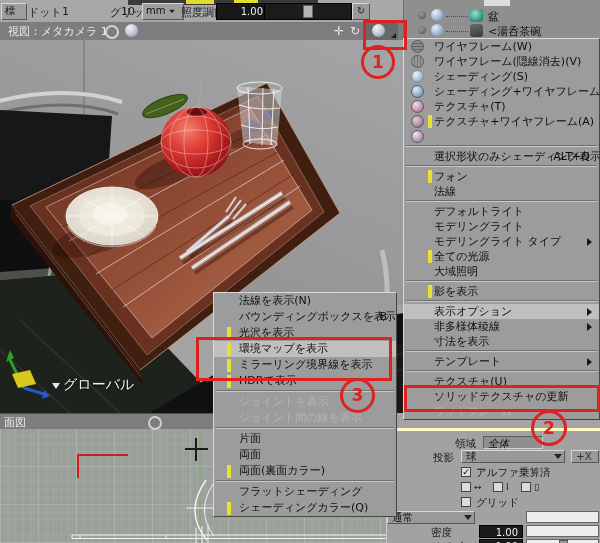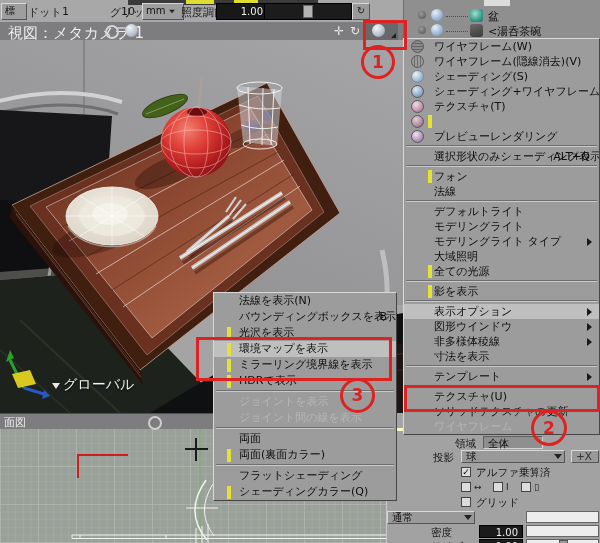--- a/index.html
+++ b/index.html
@@ -16,21 +16,21 @@
     line-height:15px;text-align:right;padding-right:4px;border:1px solid #000;}
   .tri-dn{display:inline-block;width:0;height:0;border-top:5px solid #222;border-left:4px solid transparent;border-right:4px solid transparent;margin-left:3px;vertical-align:middle;}
   .darkstrip{position:absolute;left:128px;top:0;width:190px;height:5px;background:#3a3a3a;}
   .ybar{position:absolute;top:0;height:4px;background:#dede30;}
   #tb-slider{position:absolute;left:264px;top:3px;width:86px;height:15px;background:#1c1c1c;border:1px solid #000;}
   #tb-slider .thumb{position:absolute;left:38px;top:1px;width:8px;height:11px;background:#b4b4b4;border:1px solid #666;}
   #tb-reset{position:absolute;left:352px;top:3px;width:16px;height:15px;background:#9a9a9a;border:1px solid;border-color:#d8d8d8 #555 #555 #d8d8d8;
     text-align:center;line-height:14px;font-size:10px;color:#222;}
   
   #vheader{left:0;top:22px;width:600px;height:18px;background:#7d7d80;border-bottom:1px solid #4e4e50;}
-  #vtitle{position:absolute;left:8px;top:2px;color:#efefef;font-size:15px;white-space:nowrap;}
+  #vtitle{position:absolute;left:8px;top:2px;color:#efefef;font-size:11px;white-space:nowrap;}
   .ring-icon{position:absolute;width:10px;height:10px;border:2px solid #d6d6d6;border-radius:50%;}
   .ball-icon{position:absolute;width:13px;height:13px;border-radius:50%;background:radial-gradient(circle at 35% 30%,#f2f5f8,#b9c4cf 55%,#7d8894);}
   .hdr-glyph{position:absolute;top:2px;color:#e9e9e9;font-size:12px;}
   #shadeModeBtn{position:absolute;left:366px;top:0px;width:32px;height:18px;background:#68686b;}
   #shadeModeBtn .ball-icon{left:6px;top:2px;}
   #shadeModeBtn .corner{position:absolute;right:2px;bottom:2px;width:0;height:0;border-bottom:5px solid #1c1c1c;border-left:5px solid transparent;}
   
   #objpanel{left:403px;top:0;width:197px;height:38px;background:#8f8f8f;border-left:1px solid #6e6e6e;}
   .obj-row{position:absolute;left:0;width:197px;height:14px;}
   .obj-label{position:absolute;left:84px;top:1px;font-size:11px;color:#101010;white-space:nowrap;}
@@ -304,38 +304,37 @@
       <div class="obj-label">&lt;湯呑茶碗</div>
     </div>
   </div>
 
   <div id="menu-shading" class="abs menu">
     <div class="mi"><span class="sph wire"></span><span>ワイヤフレーム(W)</span></div>
     <div class="mi"><span class="sph wire2"></span><span>ワイヤフレーム(隠線消去)(V)</span></div>
     <div class="mi"><span class="sph shade"></span><span>シェーディング(S)</span></div>
     <div class="mi"><span class="sph shadewire"></span><span>シェーディング+ワイヤフレーム(H)</span></div>
     <div class="mi"><span class="sph tex"></span><span>テクスチャ(T)</span></div>
-    <div class="mi"><span class="sph texwire"></span><span class="ym"></span></div>
-    <div class="mi"><span class="sph prev"></span><span>プレビューレンダリング</span></div>
+    <div class="mi"><span class="sph texwire"></span><span class="ym"></span><span>テクスチャ+ワイヤフレーム(A)</span></div>
+    <div class="mi"><span class="sph prev"></span></div>
     <div class="msep"></div>
     <div class="mi"><span>選択形状のみシェーディング表示</span><span class="sc">ALT+Q</span></div>
     <div class="msep"></div>
     <div class="mi"><span class="ym"></span><span>フォン</span></div>
     <div class="mi"><span>法線</span></div>
     <div class="msep"></div>
     <div class="mi"><span>デフォルトライト</span></div>
     <div class="mi"><span>モデリングライト</span></div>
     <div class="mi sub"><span>モデリングライト タイプ</span></div>
+    <div class="mi"><span class="ym"></span><span>全ての光源</span></div>
     <div class="mi"><span>大域照明</span></div>
-    <div class="mi"><span class="ym"></span><span>全ての光源</span></div>
     <div class="msep"></div>
     <div class="mi"><span class="ym"></span><span>影を表示</span></div>
     <div class="msep"></div>
     <div class="mi hl sub"><span>表示オプション</span></div>
-    <div class="mi sub"><span>図形ウインドウ</span></div>
     <div class="mi sub"><span>非多様体稜線</span></div>
     <div class="mi"><span>寸法を表示</span></div>
     <div class="msep"></div>
     <div class="mi sub"><span>テンプレート</span></div>
     <div class="msep"></div>
     <div class="mi"><span>テクスチャ(U)</span></div>
     <div class="mi"><span>ソリッドテクスチャの更新</span></div>
     <div class="mi dis"><span>ワイヤフレーム</span></div>
   </div>
 
@@ -343,30 +342,31 @@
     <div class="mi"><span>法線を表示(N)</span></div>
     <div class="mi"><span>バウンディングボックスを表示(B)</span><span class="sc">B</span></div>
     <div class="mi"><span class="ym"></span><span>光沢を表示</span></div>
     <div class="mi hl"><span class="ym"></span><span>環境マップを表示</span></div>
     <div class="mi"><span class="ym"></span><span>ミラーリング境界線を表示</span></div>
     <div class="mi"><span class="ym"></span><span>HDRで表示</span></div>
     <div class="msep"></div>
     <div class="mi dis"><span>ジョイントを表示</span></div>
     <div class="mi dis"><span>ジョイント間の線を表示</span></div>
     <div class="msep"></div>
+    <div class="mi"><span>片面</span></div>
     <div class="mi"><span>両面</span></div>
     <div class="mi"><span class="ym"></span><span>両面(裏面カラー)</span></div>
     <div class="msep"></div>
     <div class="mi"><span>フラットシェーディング</span></div>
     <div class="mi"><span class="ym"></span><span>シェーディングカラー(Q)</span></div>
   </div>
 
   <div id="params" class="abs">
     <div class="p-label" style="left:68px;top:6px;">領域</div>
-    <div class="p-sunk" style="left:96px;top:5px;width:60px;">全体</div>
+    <div class="p-sunk" style="left:96px;top:5px;width:60px;font-style:italic;">全体</div>
     <div class="p-label" style="left:46px;top:20px;">投影</div>
     <div class="p-drop" style="left:74px;top:19px;width:104px;"><span>球</span><span class="tri"></span></div>
     <div class="p-drop" style="left:184px;top:19px;width:28px;color:#333;">+X</div>
     <div class="p-cb" style="left:74px;top:36px;">✓</div>
     <div class="p-label" style="left:89px;top:35px;">アルファ乗算済</div>
     <div class="p-cb" style="left:74px;top:51px;"></div>
     <div class="p-ico" style="left:87px;top:51px;">↔</div>
     <div class="p-cb" style="left:106px;top:51px;"></div>
     <div class="p-ico" style="left:119px;top:51px;">Ⅰ</div>
     <div class="p-cb" style="left:134px;top:51px;"></div>

